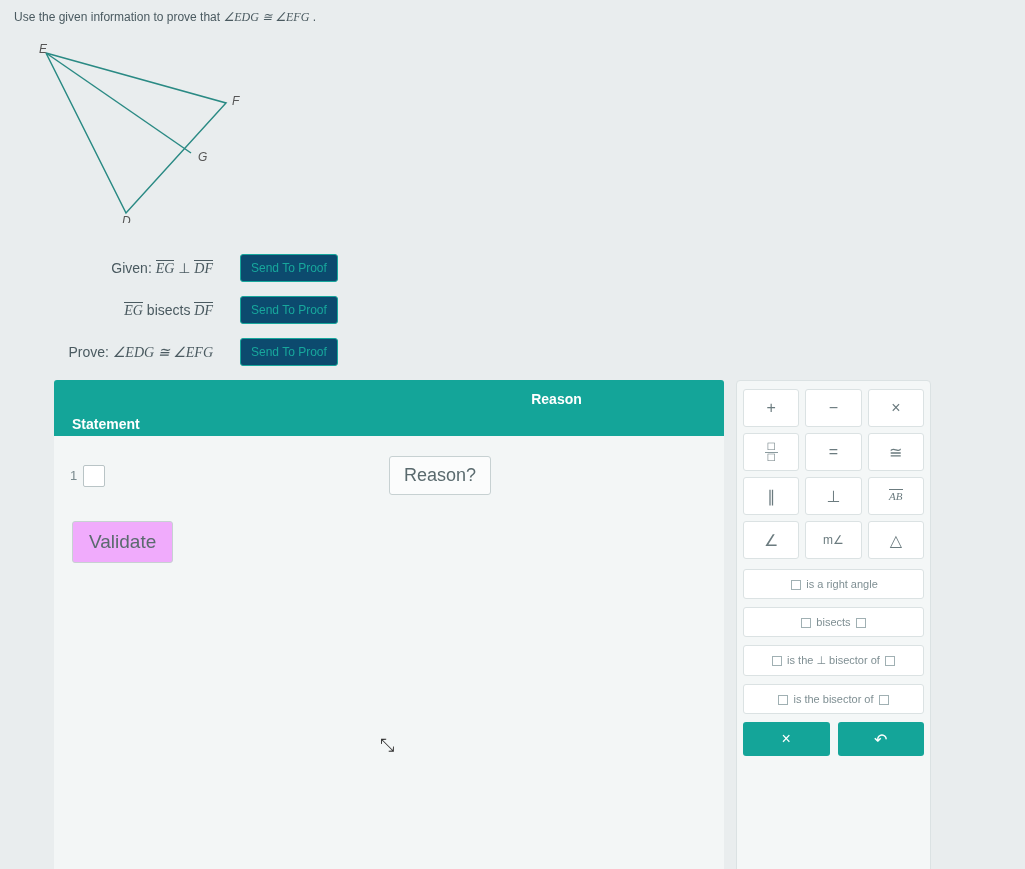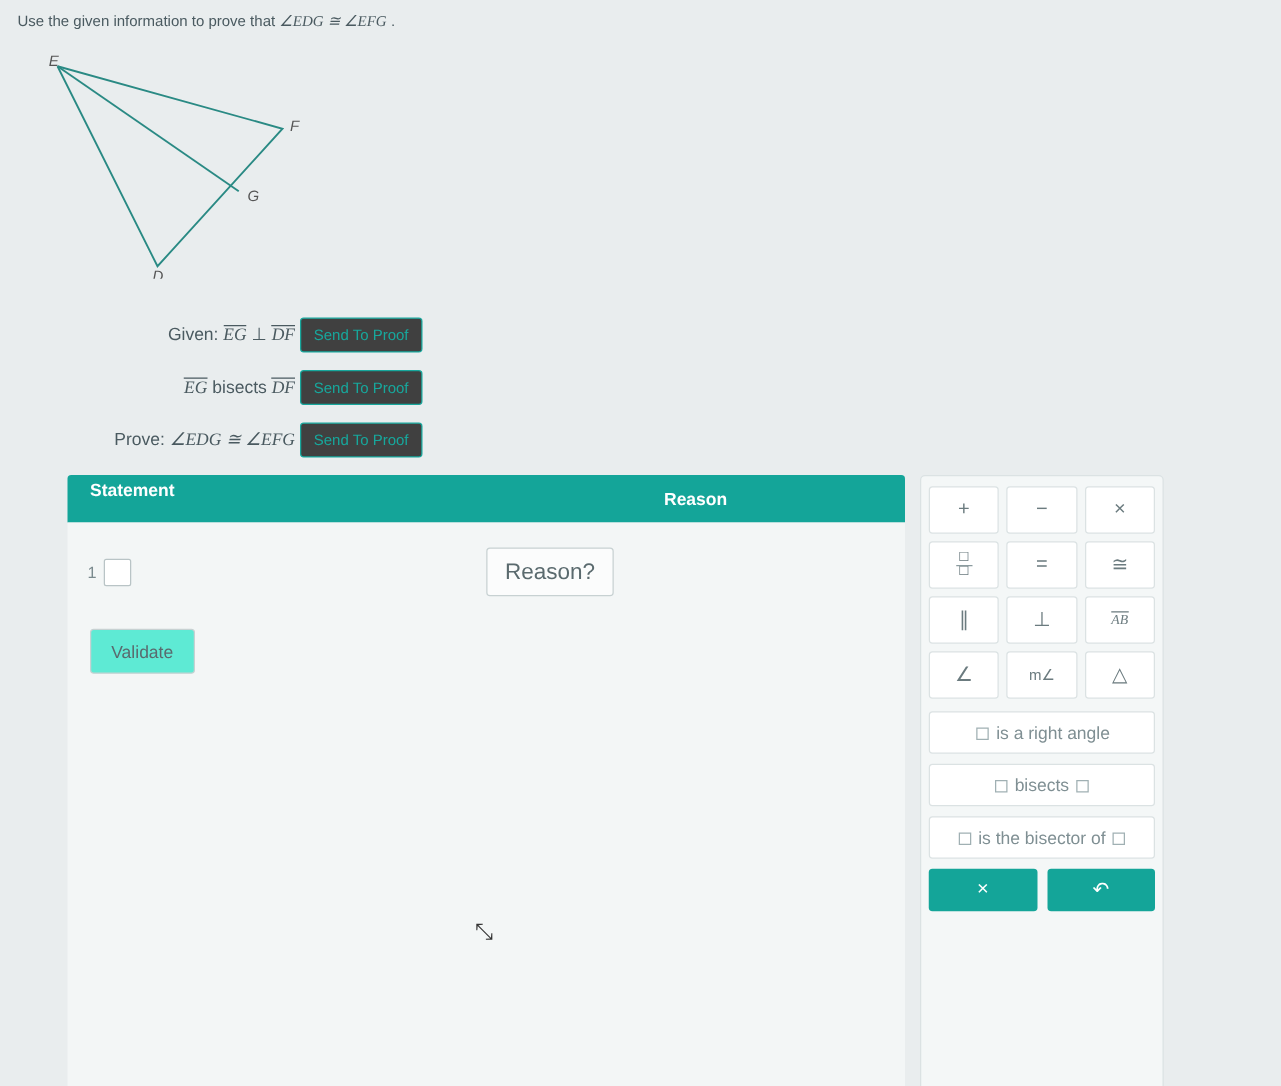--- a/index.html
+++ b/index.html
@@ -11,61 +11,61 @@
     padding: 10px 14px;
     color: #444;
     font-size: 14px;
     position: relative;
   }
   .prompt { color: #4a5a60; font-size: 12px; margin-bottom: 18px; }
   .italic { font-style: italic; font-family: 'Times New Roman', serif; }
   .diagram { margin: 8px 0 28px 22px; }
   .info-block { margin-left: 34px; }
   .info-row { display: flex; align-items: center; margin-bottom: 14px; }
-  .info-label { width: 192px; text-align: right; padding-right: 4px; color: #4a5a60; font-size: 14px; }
+  .info-label { width: 192px; text-align: right; padding-right: 27px; color: #4a5a60; font-size: 14px; }
   .info-button {
     border: 1px solid #17a79c;
-    background: #404040;
+    background: #0c4a6e;
     color: #17a79c;
     font-size: 12px;
     padding: 6px 10px;
     border-radius: 3px;
     cursor: pointer;
   }
   .bar { position:relative; }
   .bar::before { content:""; position:absolute; top:-1px; left:0; right:0; border-top:1px solid currentColor; }
   .proof-area { display: flex; margin-top: 4px; margin-left: 40px; gap: 12px; }
   .proof-table { flex: 0 0 670px; }
   .table-head { display:flex; background:#14a599; color:#fff; font-weight:bold; border-radius:3px 3px 0 0; }
-  .th-stmt { width: 50%; padding: 4px 18px; }
+  .th-stmt { width: 50%; padding: 4px 18px; margin-top: 32px; }
   .th-reason { width: 50%; padding: 11px 18px; text-align: center; }
   .table-body { background:#f3f6f6; padding: 14px 0 400px 0; border-radius: 0 0 3px 3px;}
   .row1 { display:flex; align-items:center; padding: 6px 16px; }
   .row-num { margin-right: 6px; color:#7a8a8e; font-size:13px; }
   .stmt-box { width: 22px; height: 22px; border:1px solid #b9c4c6; background:#fff; border-radius:2px; }
   .reason-btn {
     border:1px solid #c7d1d2; background:#fbfcfc; color:#5a6a6e;
     padding: 8px 14px; border-radius:3px; font-size:18px; cursor:pointer;
   }
   .validate-btn {
-    margin: 20px 0 0 18px; border:1px solid #c7d1d2; background:#5eead4;
-    color:#5a6a6e; padding: 9px 16px; border-radius:3px; font-size:14px; cursor:pointer;
+    margin: 20px 0 0 18px; border:1px solid #c7d1d2; background:#f0abfc;
+    color:#5a6a6e; padding: 9px 16px; border-radius:3px; font-size:19px; cursor:pointer;
   }
   .palette { width: 195px; background:#f4f7f7; border:1px solid #dbe2e3; border-radius:4px; padding:8px 6px; }
   .pal-grid { display:grid; grid-template-columns: repeat(3, 1fr); gap:6px; margin-bottom:10px; }
   .pal-btn {
     background:#fff; border:1px solid #dbe2e3; border-radius:3px;
     height:38px; display:flex; align-items:center; justify-content:center;
     font-size:16px; color:#6b7b7f; cursor:pointer;
   }
   .pal-btn.small { font-size:12px; }
   .phrase-btn {
     display:block; width:100%; background:#fff; border:1px solid #dbe2e3;
     border-radius:3px; padding:8px 6px; margin-bottom:8px; text-align:center;
-    font-size:14px; color:#7f8f93; cursor:pointer;
+    font-size:11px; color:#7f8f93; cursor:pointer;
   }
   .phrase-btn .ph-box { display:inline-block; width:10px; height:10px; border:1px solid #a0b0b3; vertical-align:middle; margin:0 2px;}
   .action-row { display:flex; gap:8px; margin-top:6px; }
   .act-btn {
     flex:1; background:#14a599; border:none; color:#fff; height:34px;
     border-radius:3px; font-size:16px; cursor:pointer; display:flex; align-items:center; justify-content:center;
   }
   .cursor-arrow { position:absolute; left: 380px; top: 735px; font-size:18px; color:#333; pointer-events:none;}
   .frac { display:inline-flex; flex-direction:column; align-items:center; font-size:10px; line-height:1;}
   .frac .num { border-bottom:1px solid #8b9b9f; padding:0 2px;}
@@ -168,20 +168,23 @@
       <div class="pal-btn">△</div>
     </div>
 
     <div class="phrase-btn">
       <span class="ph-box"></span><span> is a right angle</span>
     </div>
     <div class="phrase-btn">
       <span class="ph-box"></span><span> bisects </span><span class="ph-box"></span>
     </div>
     <div class="phrase-btn">
+      <span class="ph-box"></span><span> is the </span><span>⊥</span><span> bisector of </span><span class="ph-box"></span>
+    </div>
+    <div class="phrase-btn">
       <span class="ph-box"></span><span> is the bisector of </span><span class="ph-box"></span>
     </div>
 
     <div class="action-row">
       <button class="act-btn">×</button>
       <button class="act-btn">↶</button>
     </div>
   </div>
 </div>
 

